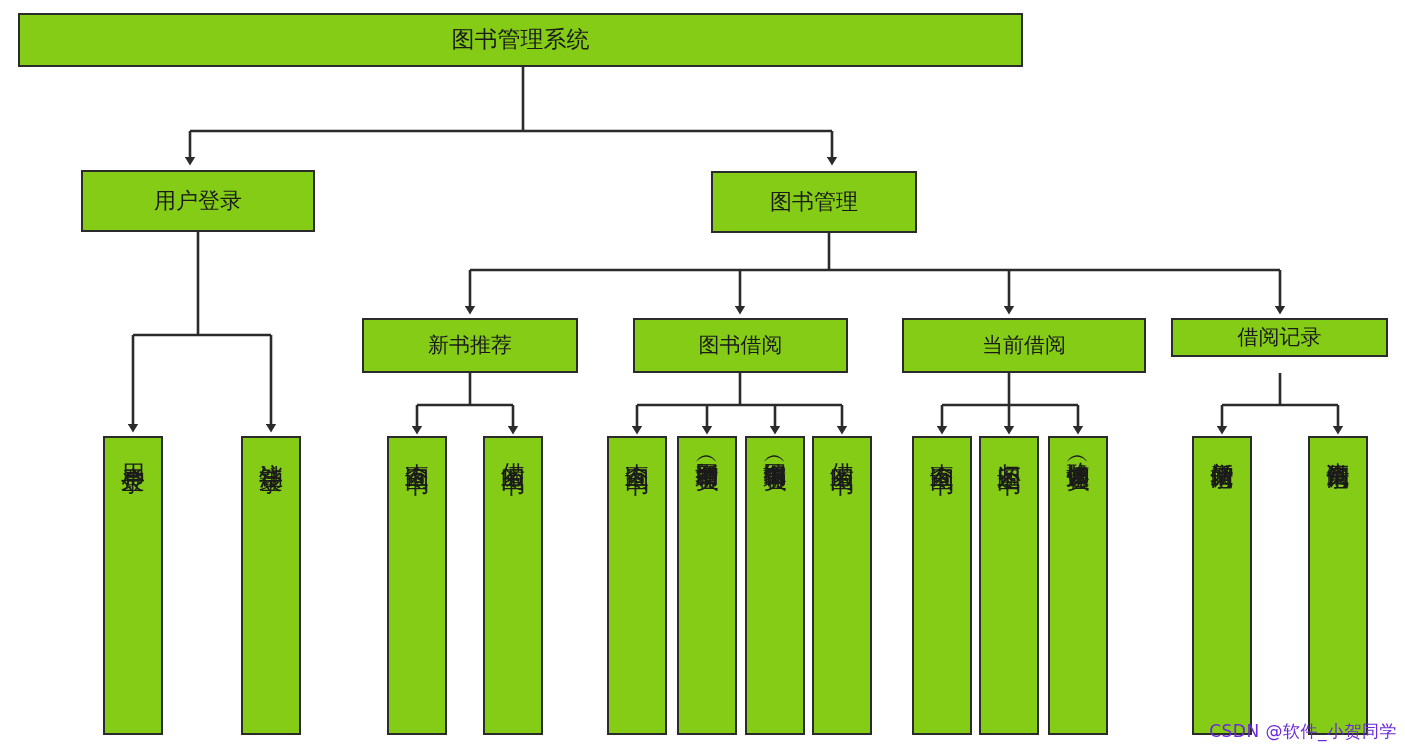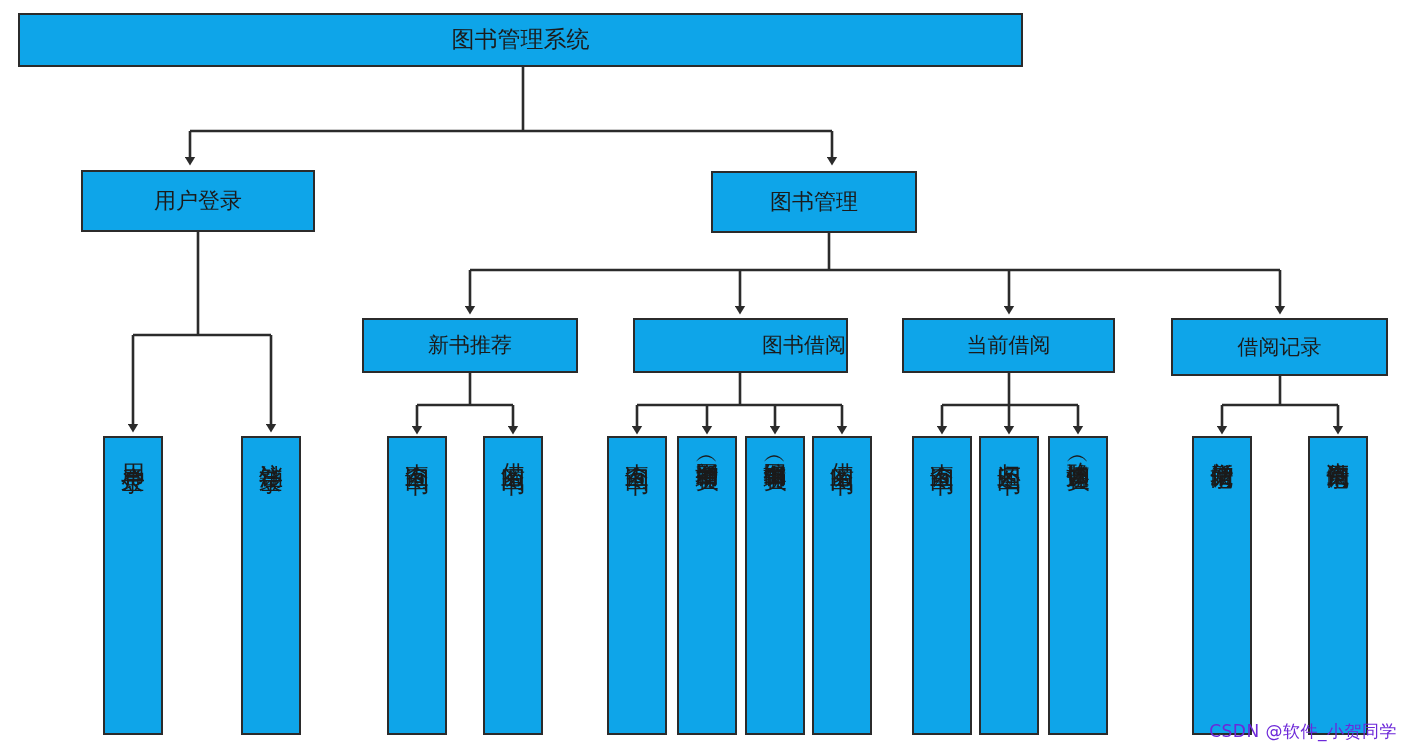--- a/index.html
+++ b/index.html
@@ -21,21 +21,21 @@
     position: absolute;
     left: 0;
     top: 0;
     width: 1405px;
     height: 747px;
     pointer-events: none;
   }
   .node {
     position: absolute;
     box-sizing: border-box;
-    background: #0ea5e9;
+    background: #84cc16;
     border: 2.5px solid #2b2b2b;
     display: flex;
     align-items: center;
     justify-content: center;
     color: #1b1b1b;
   }
   .node .label {
     display: block;
     text-align: center;
     line-height: 1.18;
@@ -133,27 +133,27 @@
   <div class="node lvl1" style="left:81px; top:170px; width:234px; height:62px;">
     <span class="label">用户登录</span>
   </div>
   <div class="node lvl1" style="left:711px; top:171px; width:206px; height:62px;">
     <span class="label">图书管理</span>
   </div>
 
   <div class="node lvl2" style="left:362px; top:318px; width:216px; height:55px;align-items:center;">
     <span class="label">新书推荐</span>
   </div>
-  <div class="node lvl2" style="left:633px; top:318px; width:215px; height:55px;justify-content:flex-end;">
+  <div class="node lvl2" style="left:633px; top:318px; width:215px; height:55px;">
     <span class="label">图书借阅</span>
   </div>
-  <div class="node lvl2" style="left:902px; top:318px; width:213px; height:55px;">
+  <div class="node lvl2" style="left:902px; top:318px; width:244px; height:55px;">
     <span class="label">当前借阅</span>
   </div>
-  <div class="node lvl2" style="left:1171px; top:318px; width:217px; height:58px;">
+  <div class="node lvl2" style="left:1171px; top:318px; width:217px; height:39px;">
     <span class="label">借阅记录</span>
   </div>
 
   <div class="node leaf" style="left:103px; top:436px; width:60px; height:299px;">
     <span class="label">用户登录</span>
   </div>
   <div class="node leaf" style="left:241px; top:436px; width:60px; height:299px;">
     <span class="label">注销登录</span>
   </div>
 

